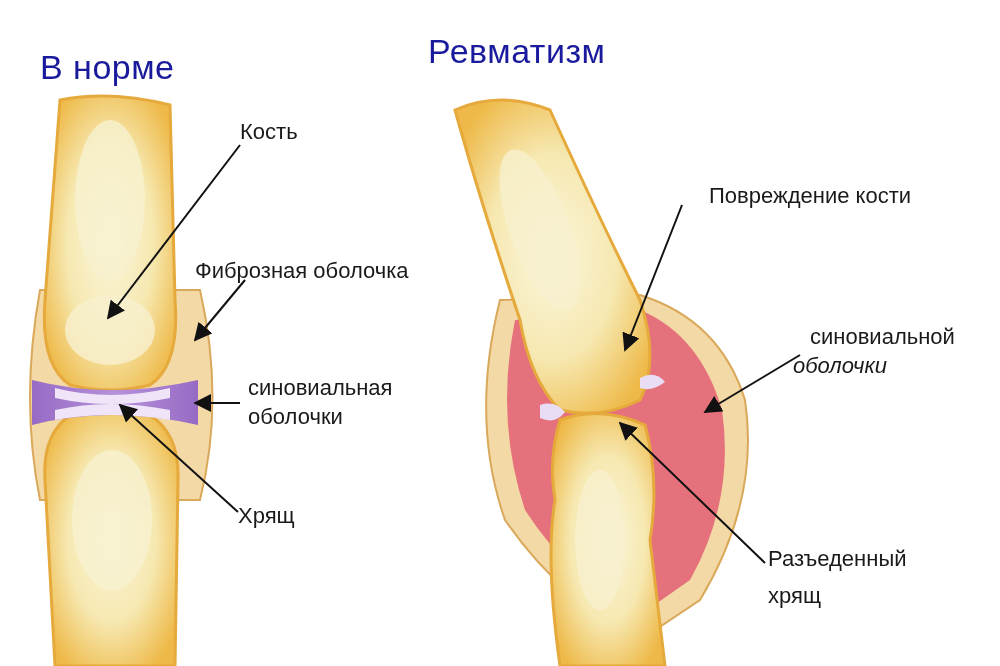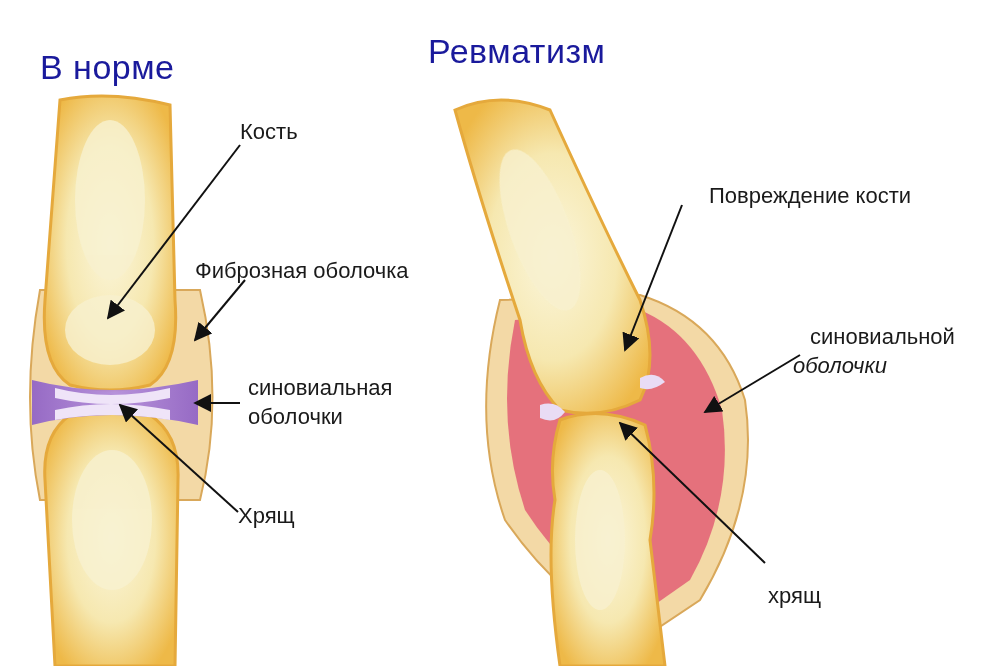--- a/index.html
+++ b/index.html
@@ -83,14 +83,15 @@
 
   <div class="label" style="left:240px; top:118px;">Кость</div>
   <div class="label" style="left:248px; top:374px;">синовиальная</div>
   <div class="label" style="left:195px; top:257px;">Фиброзная оболочка</div>
   <div class="label" style="left:248px; top:403px;">оболочки</div>
   <div class="label" style="left:238px; top:502px;">Хрящ</div>
 
   <div class="label" style="left:709px; top:182px;">Повреждение кости</div>
   <div class="label" style="left:810px; top:323px;">синовиальной</div>
   <div class="label" style="left:793px; top:352px;font-style:italic;">оболочки</div>
+  <div class="label" style="left:768px; top:545px;">Разъеденный</div>
   <div class="label" style="left:768px; top:582px;">хрящ</div>
 </div>
 
 </body></html>

